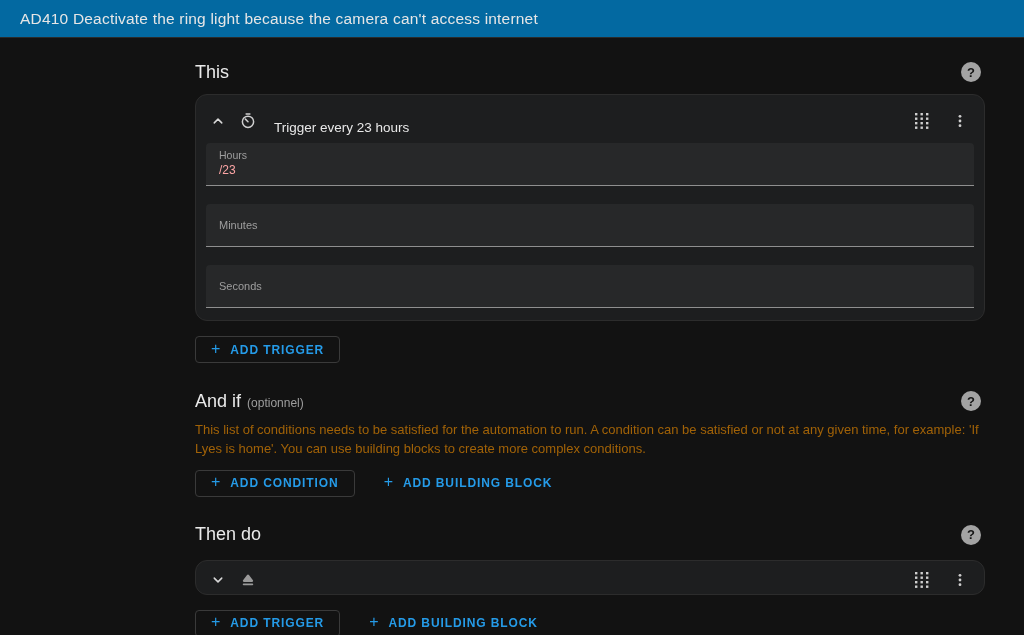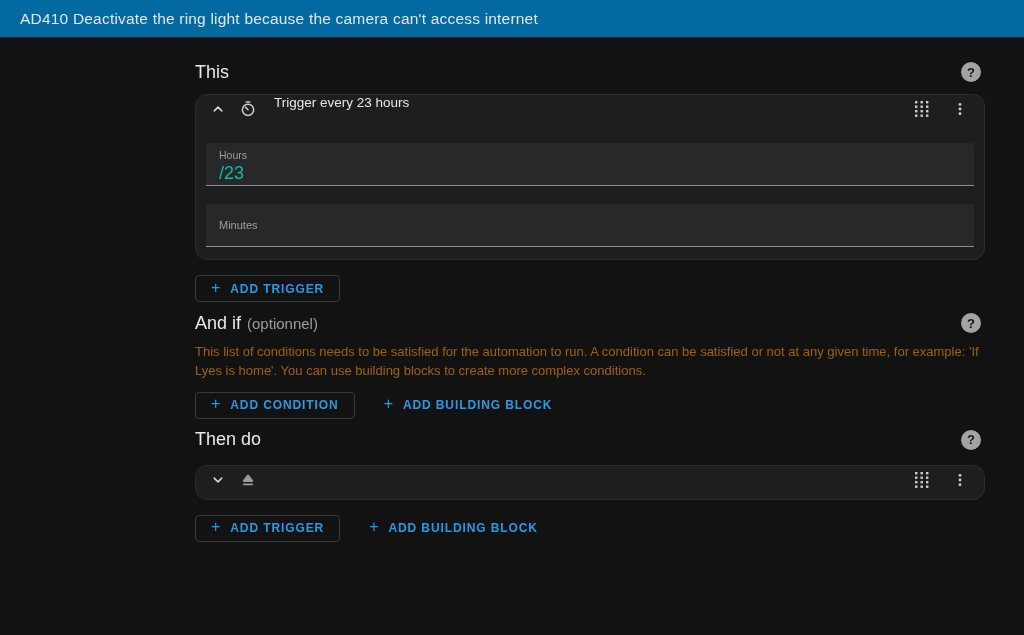--- a/index.html
+++ b/index.html
@@ -35,31 +35,31 @@
     width: 790px;
   }
 
   .section-header {
     display: flex;
     align-items: center;
     justify-content: space-between;
     height: 22px;
   }
   .section-header.first { margin-top: 23px; }
-  .section-header.spaced { margin-top: 10px; }
+  .section-header.spaced { margin-top: 27px; }
   h2.section-title {
     font-size: 18px;
     font-weight: 400;
     color: #eaeaea;
     display: flex;
     align-items: baseline;
     gap: 6px;
   }
   .section-title .suffix {
-    font-size: 15px;
+    font-size: 12px;
     color: #9e9e9e;
     font-weight: 400;
   }
   .help-btn {
     width: 20px; height: 20px;
     border-radius: 50%;
     background: #a3a3a3;
     color: #141414;
     font-size: 13px;
     font-weight: 700;
@@ -75,21 +75,21 @@
   
   .card {
     margin-top: 11px;
     background: #1d1e1f;
     border: 1px solid #2c2c2c;
     border-radius: 12px;
   }
   .card-header {
     height: 40px;
     display: flex;
-    align-items: flex-start;
+    align-items: flex-end;
     padding: 0 10px 0 8px;
     gap: 2px;
   }
   .icon-btn {
     background: transparent;
     border: none;
     width: 28px; height: 28px;
     display: flex;
     align-items: center;
     justify-content: center;
@@ -118,22 +118,22 @@
     cursor: text;
   }
   .field:last-child { margin-bottom: 0; }
   .field .field-label {
     font-size: 10.5px;
     color: #9e9e9e;
     padding: 7px 0 0 13px;
     line-height: 1;
   }
   .field .field-value {
-    font-size: 18px;
-    color: #14b8a6;
+    font-size: 12px;
+    color: #fca5a5;
     padding: 3px 0 0 13px;
     line-height: 1;
   }
   .field .field-placeholder {
     font-size: 11px;
     color: #9e9e9e;
     line-height: 42px;
     padding-left: 13px;
   }
 
@@ -251,20 +251,23 @@
       </div>
 
       <div class="fields">
         <div class="field">
           <div class="field-label">Hours</div>
           <div class="field-value">/23</div>
         </div>
         <div class="field">
           <div class="field-placeholder">Minutes</div>
         </div>
+        <div class="field">
+          <div class="field-placeholder">Seconds</div>
+        </div>
       </div>
     </div>
 
     <div class="btn-row mt15">
       <button class="btn outlined">
         <span class="plus">+</span>
         <span>ADD TRIGGER</span>
       </button>
     </div>
   </section>

